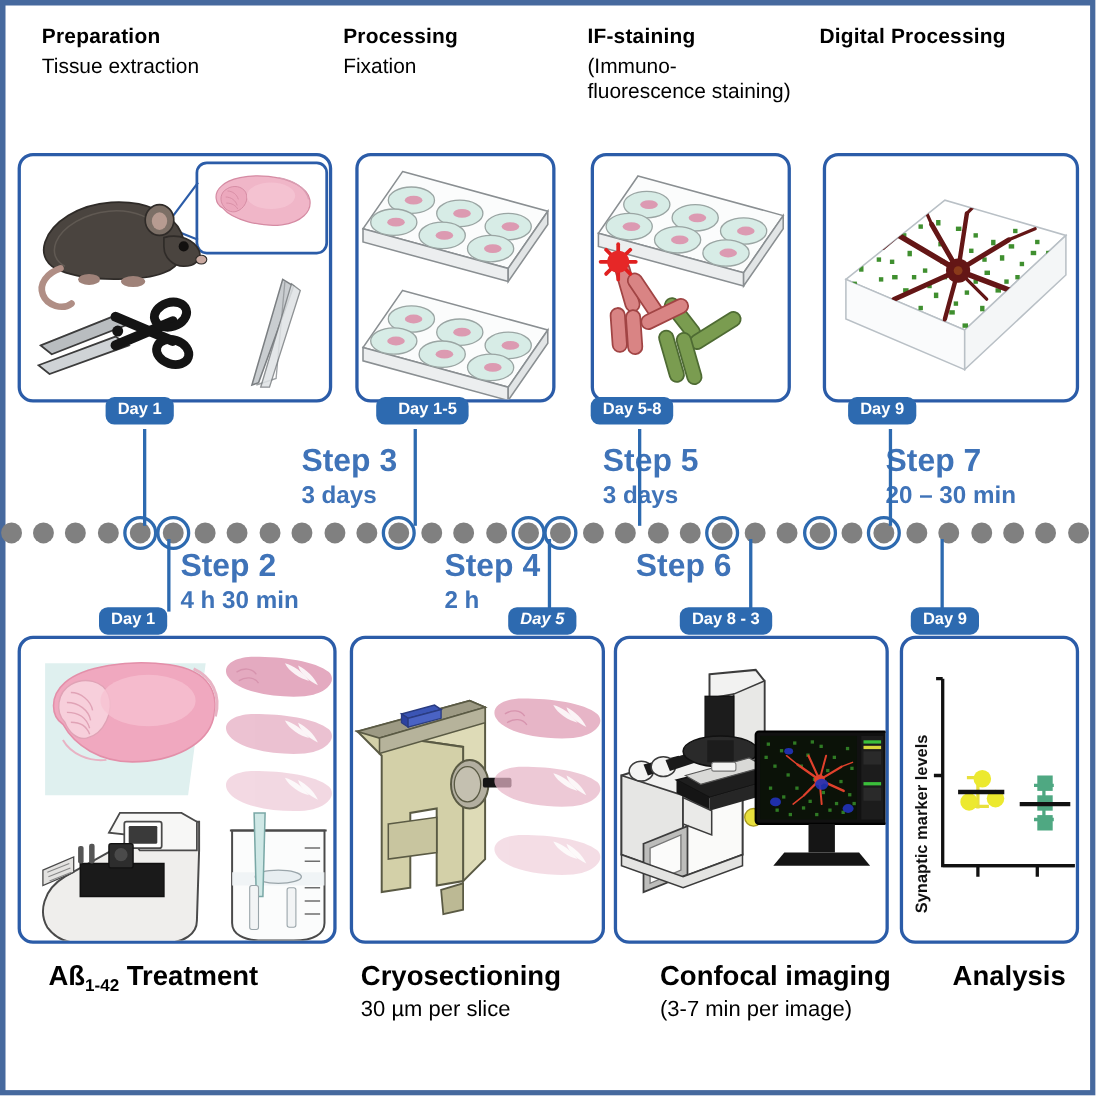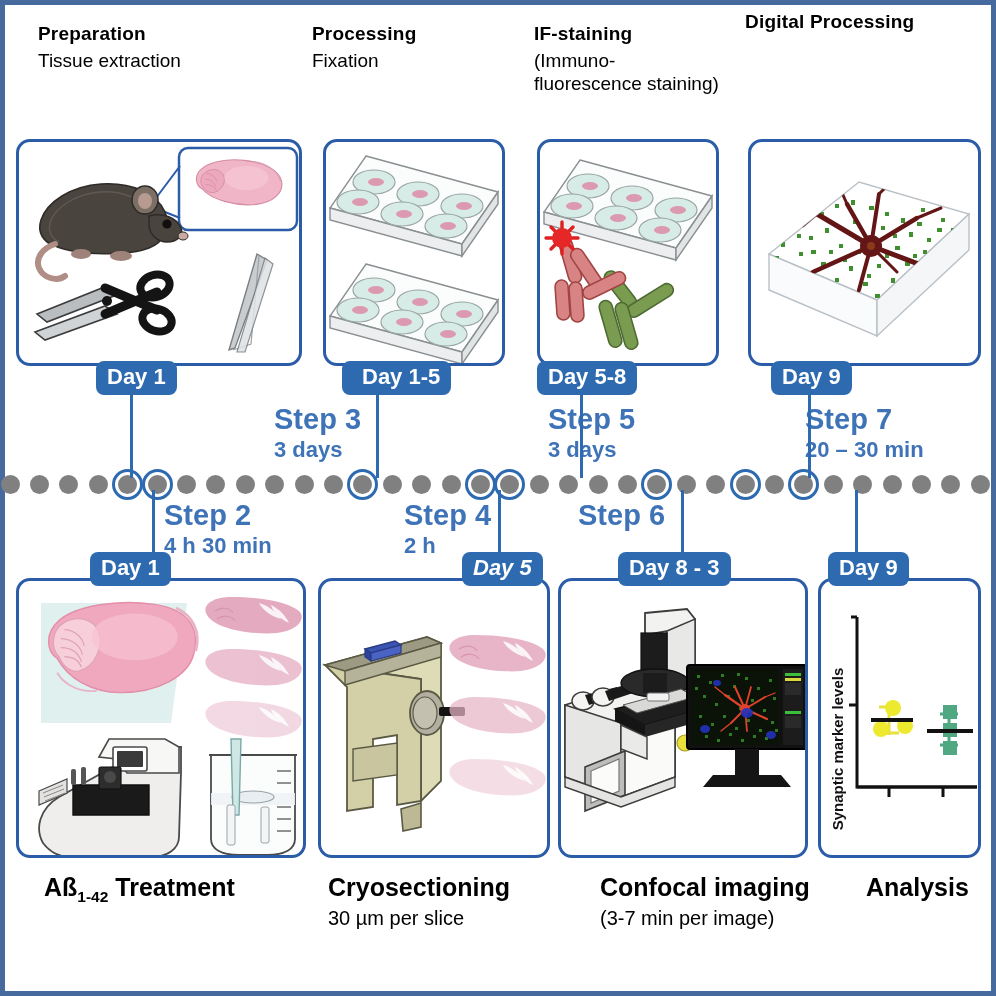--- a/index.html
+++ b/index.html
@@ -32,21 +32,21 @@
     box-sizing:border-box;
     overflow:hidden;
   }
 
   
   .daybadge{
     position:absolute;
     background:#2d6ab0;
     color:#fff;
     font-weight:bold;
-    font-size:22px;
+    font-size:15px;
     padding:2px 11px 4px 11px;
     border-radius:8px;
     white-space:nowrap;
     line-height:1.25;
     z-index:6;
   }
   .connector{position:absolute;width:3px;background:#2d6ab0;z-index:4;}
 
   
   .tl-dot{position:absolute;width:19px;height:19px;border-radius:50%;background:#808080;}
@@ -78,21 +78,21 @@
   </div>
   <div class="hdr" style="left:534px;top:24px;">
     <div class="t">IF-staining</div>
     <div class="s">(Immuno-
 fluorescence staining)</div>
   </div>
   <div class="hdr" style="left:312px;top:24px;">
     <div class="t">Processing</div>
     <div class="s">Fixation</div>
   </div>
-  <div class="hdr" style="left:745px;top:12px;">
+  <div class="hdr" style="left:745px;top:24px;">
     <div class="t">Digital Processing</div>
     <div class="s"></div>
   </div>
 
   <div class="panel" style="left:16px;top:139px;width:286px;height:227px;">
     <svg width="286" height="227" viewBox="0 0 286 227">
 
       <rect x="160" y="6" width="118" height="82" rx="9" fill="#fff" stroke="#2b5ca8" stroke-width="2.5"></rect>
       <line x1="131" y1="64" x2="161" y2="24" stroke="#2b5ca8" stroke-width="2"></line>
       <line x1="131" y1="64" x2="161" y2="76" stroke="#2b5ca8" stroke-width="2"></line>

